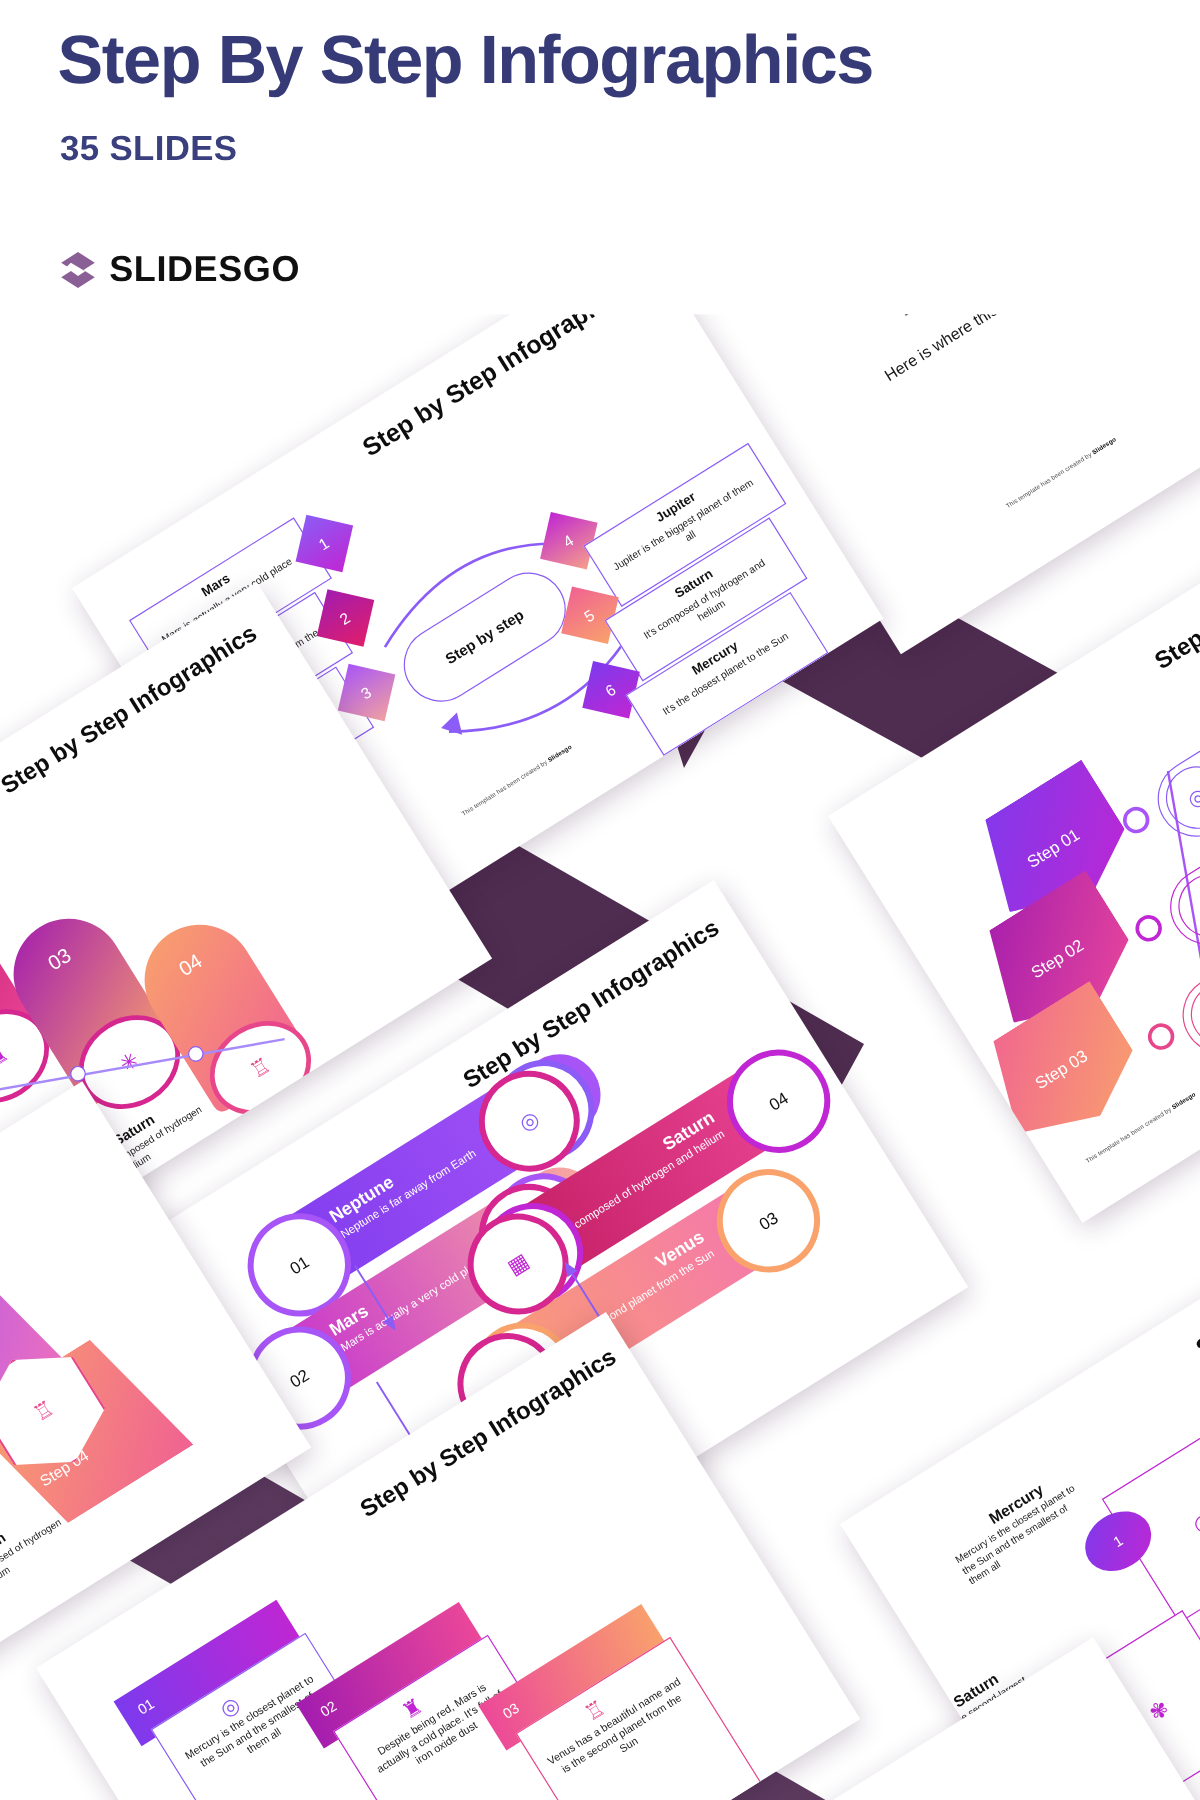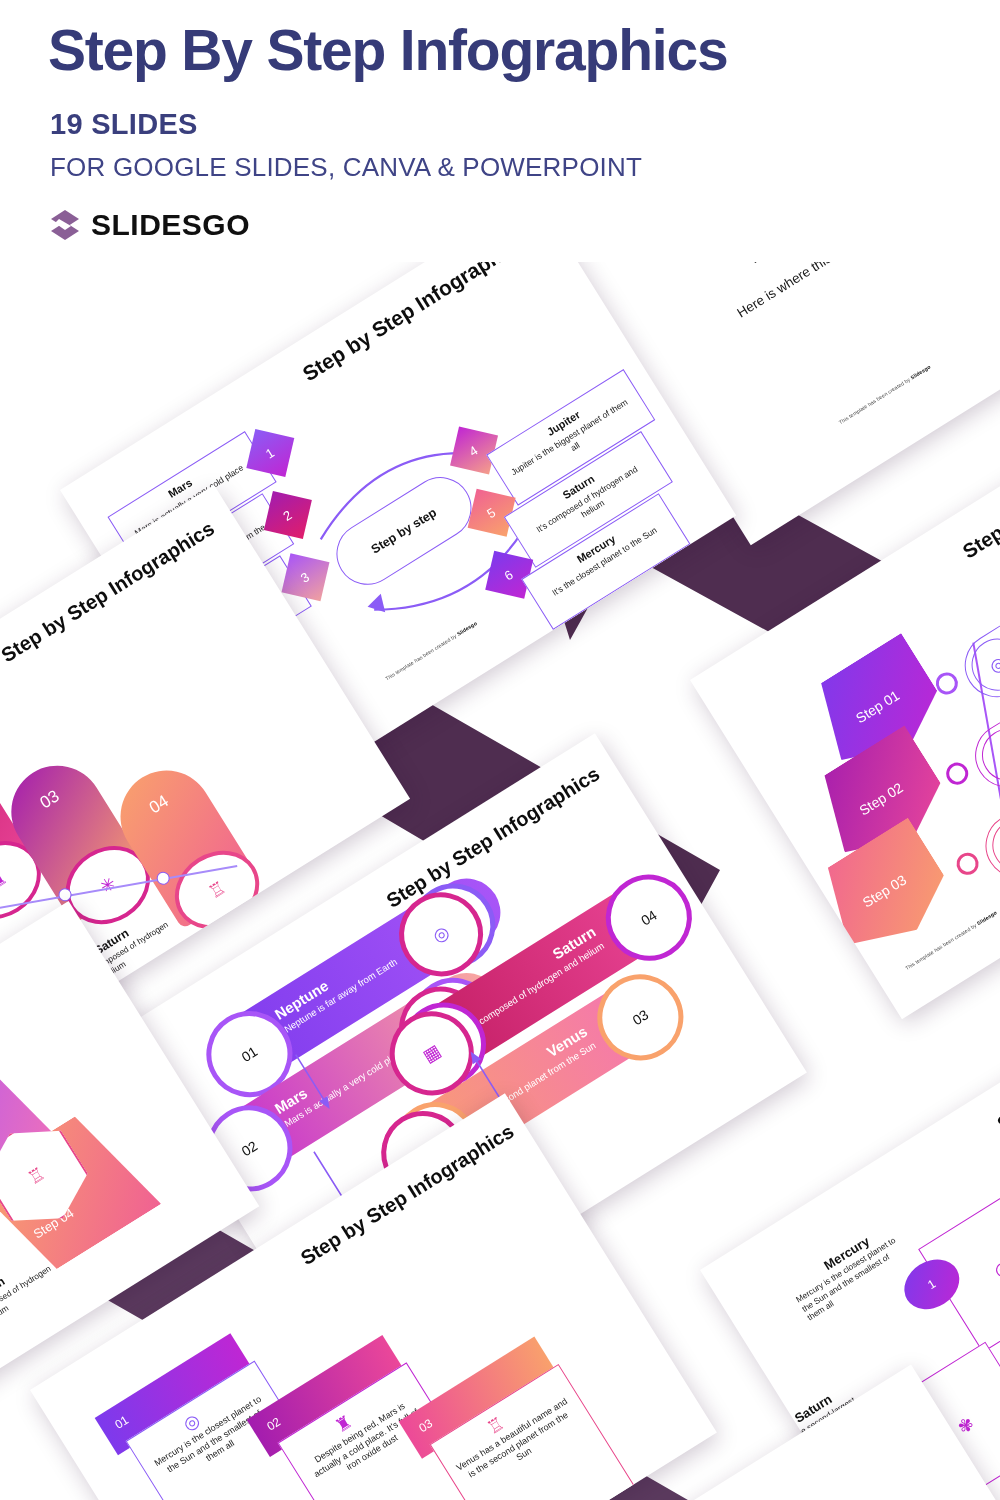--- a/index.html
+++ b/index.html
@@ -209,22 +209,21 @@
 
   .ico{font-size:18px;color:#c026d3;line-height:1;}
   .ico.v{color:#8b5cf6;}
   .ico.p{color:#e8468a;}
 </style>
 </head>
 <body>
 
 <div id="header">
   <div id="main-title">Step By Step Infographics</div>
-  <div id="slides-count">19 SLIDES</div>
-  <div id="subtitle">FOR GOOGLE SLIDES, CANVA &amp; POWERPOINT</div>
+  <div id="slides-count">35 SLIDES</div>
   <div id="brand">
     <span id="brand-mark">
       <svg viewBox="0 0 34 34" width="34" height="34">
         <path d="M17 2 L31 11 L17 20 L3 11 Z" fill="#8a5f96"></path>
         <path d="M17 14 L31 23 L17 32 L3 23 Z" fill="#8a5f96"></path>
         <path d="M11 11 L23 18 L17 22 L7 15 Z" fill="#ffffff"></path>
       </svg>
     </span>
     <span id="brand-name">SLIDESGO</span>
   </div>

